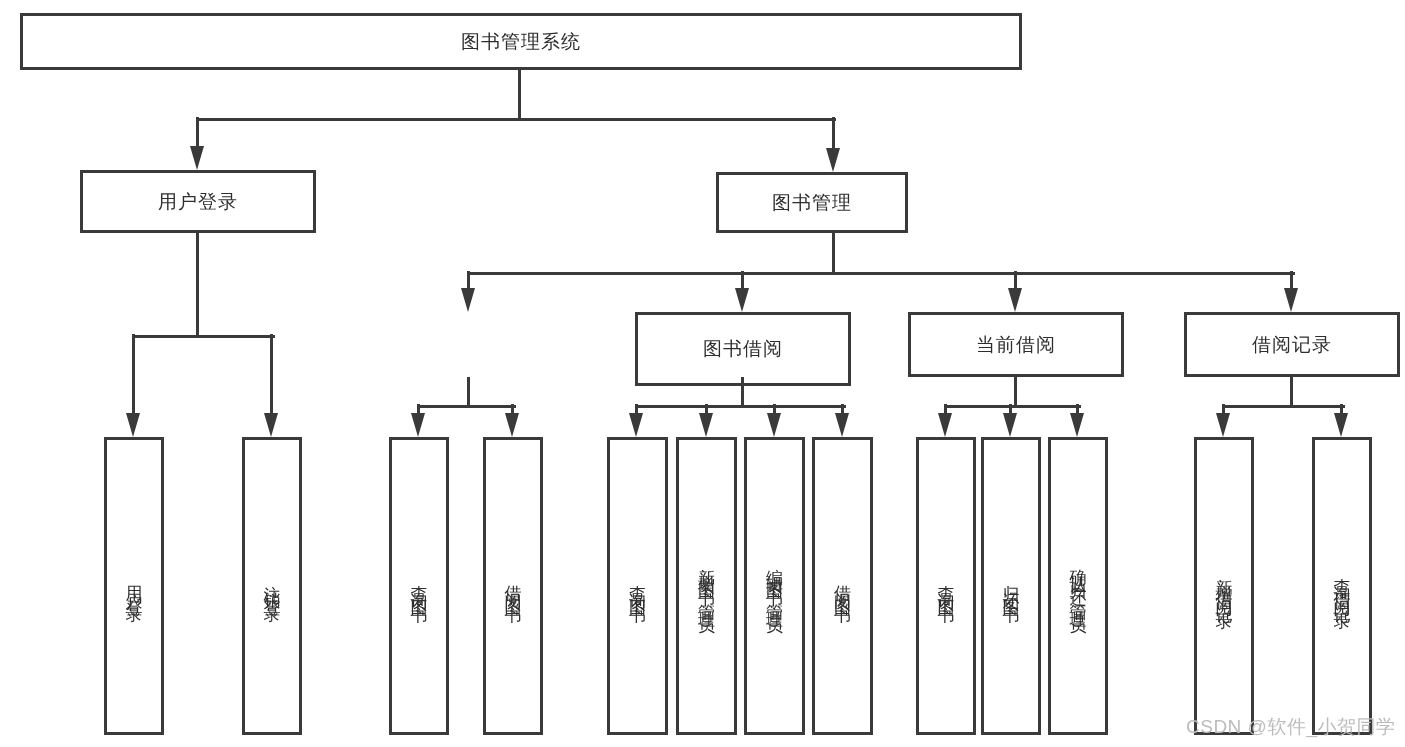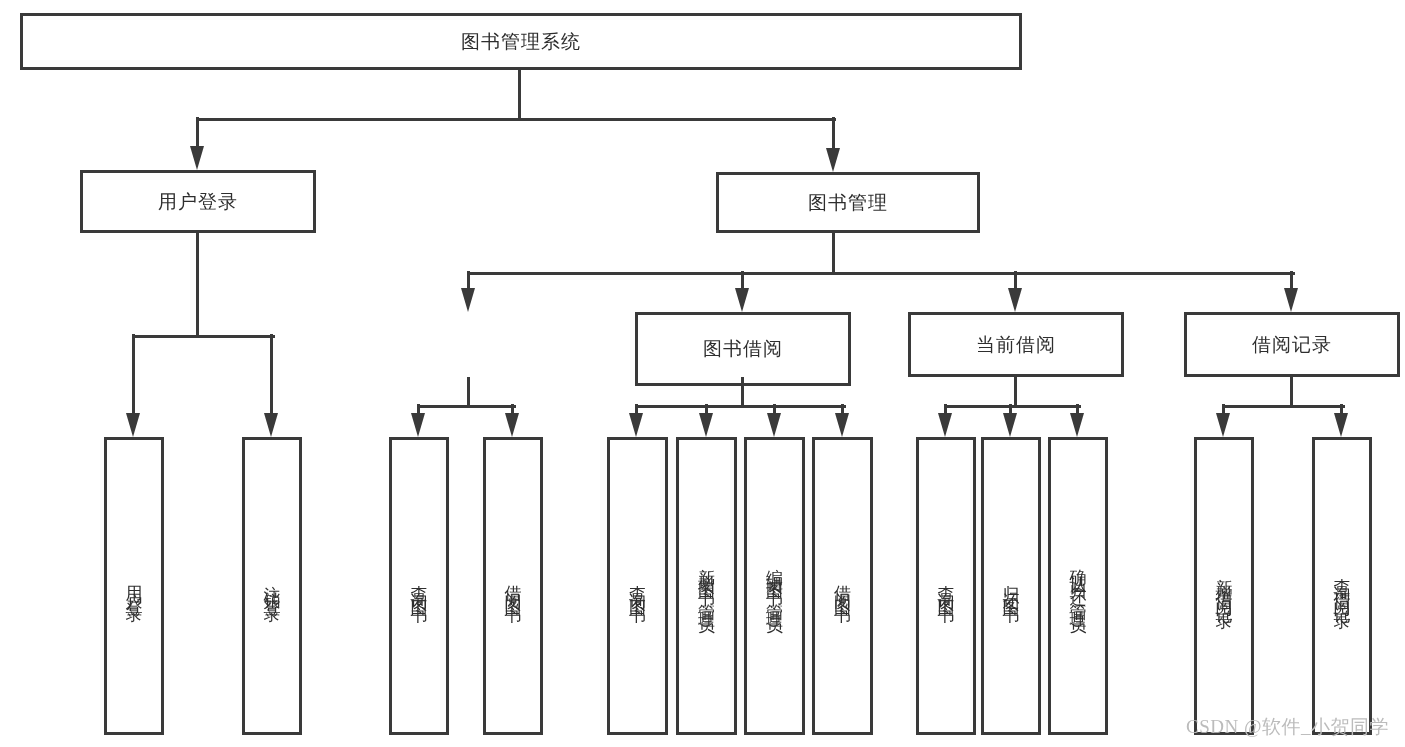--- a/index.html
+++ b/index.html
@@ -18,21 +18,21 @@
   }
   .vl{position:absolute;width:3px;background:#3a3a3a;}
   .hl{position:absolute;height:3px;background:#3a3a3a;}
   .ah{
     position:absolute;width:0;height:0;
     border-left:7px solid transparent;border-right:7px solid transparent;
     border-top:24px solid #3a3a3a;
   }
   .watermark{
     position:absolute;left:1186px;top:714px;font-size:19px;color:#bcbcbc;
-    letter-spacing:0.5px;white-space:nowrap;z-index:5;font-family:Liberation Serif, serif;
+    letter-spacing:0.5px;white-space:nowrap;z-index:5;
   }
 </style>
 </head>
 <body>
 
 <div class="canvas">
 
   <div class="node h" style="left:20px;top:13px;width:1002px;height:57px">
     <span>图书管理系统</span>
   </div>
@@ -40,21 +40,21 @@
   <div class="vl" style="left:518px;top:70px;height:50px"></div>
   <div class="hl" style="left:196px;top:118px;width:640px"></div>
   <div class="vl" style="left:196px;top:117px;height:30px"></div>
   <div class="ah" style="left:190px;top:146px"></div>
   <div class="vl" style="left:832px;top:117px;height:32px"></div>
   <div class="ah" style="left:826px;top:148px"></div>
 
   <div class="node h" style="left:80px;top:170px;width:236px;height:63px">
     <span>用户登录</span>
   </div>
-  <div class="node h" style="left:716px;top:172px;width:264px;height:61px">
+  <div class="node h" style="left:716px;top:172px;width:192px;height:61px">
     <span>图书管理</span>
   </div>
 
   <div class="vl" style="left:196px;top:233px;height:104px"></div>
   <div class="hl" style="left:132px;top:335px;width:143px"></div>
   <div class="vl" style="left:132px;top:334px;height:79px"></div>
   <div class="ah" style="left:126px;top:413px"></div>
   <div class="vl" style="left:270px;top:334px;height:79px"></div>
   <div class="ah" style="left:264px;top:413px"></div>
 

